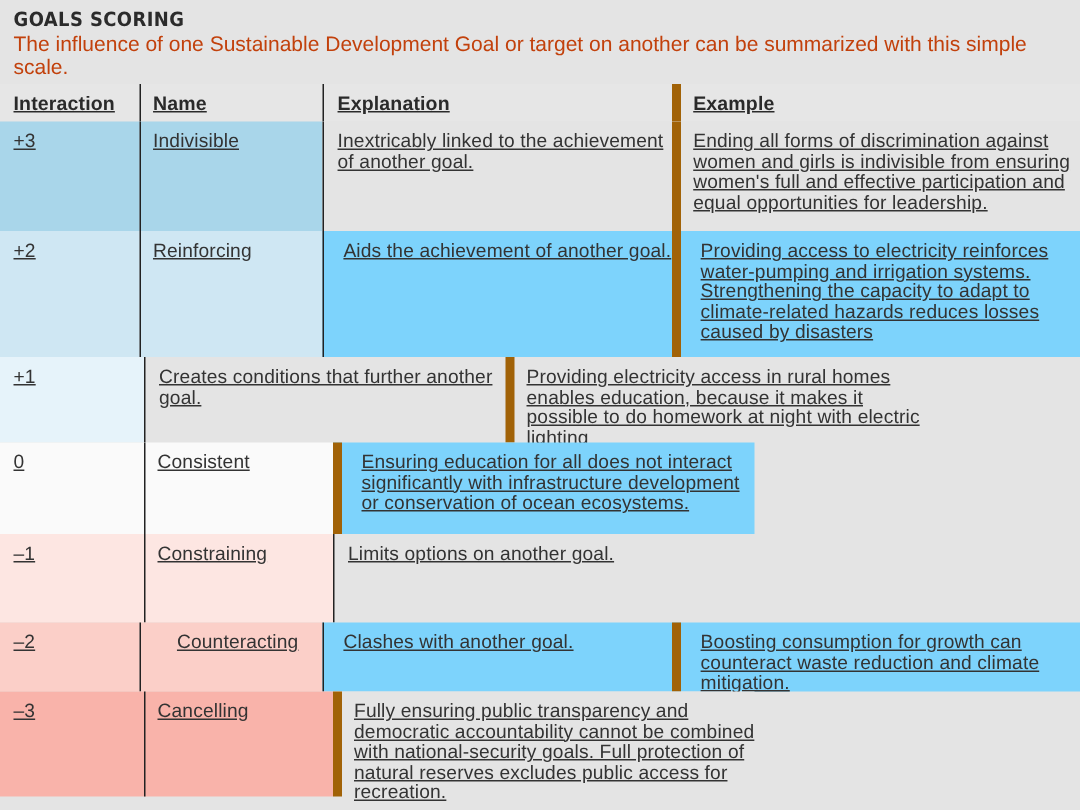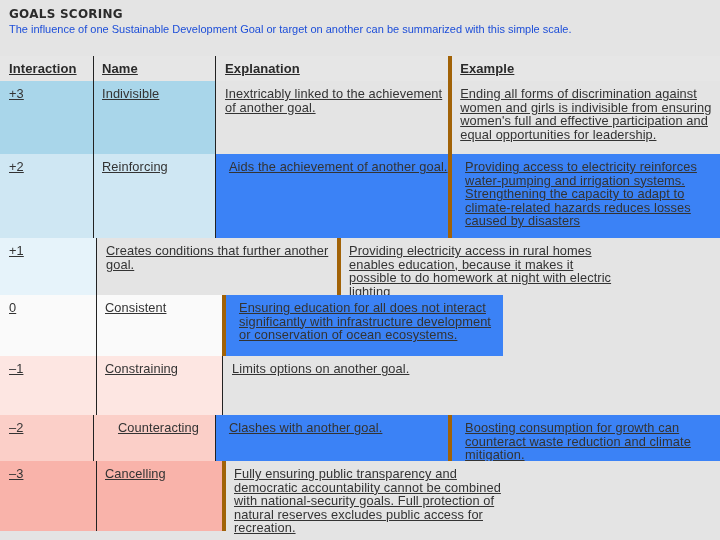--- a/index.html
+++ b/index.html
@@ -1,30 +1,30 @@
 <!DOCTYPE html>
 <html><head>
   <meta charset="utf-8">
   <style>
     * { box-sizing: border-box; margin: 0; padding: 0; }
     html, body { width: 720px; height: 540px; overflow: hidden; }
     body { background: #e4e4e4; font-family: "Liberation Sans", sans-serif; color: #222; position: relative; }
     .header { position: absolute; left: 9px; top: 6px; width: 705px; }
     .title { font-family: "DejaVu Sans", sans-serif; font-weight: bold; font-size: 13px; letter-spacing: 0.3px; color: #2b2b2b; transform: scaleX(0.92); transform-origin: left; }
-    .subtitle { font-size: 11px; line-height: 15px; color: #1d4ed8; margin-top: 1px; }
+    .subtitle { font-size: 14px; line-height: 15px; color: #c2410c; margin-top: 1px; }
     .table { position: absolute; left: 0; top: 56px; width: 720px; }
     .row { display: flex; width: 720px; }
     .cell { font-size: 12.8px; line-height: 13.5px; padding: 6px 0 0 8px; letter-spacing: 0.1px; color: #333; text-decoration: underline; }
     .c1 { width: 96px; padding-left: 9px; }
     .c2 { width: 126px; border-left: 1.5px solid #222; padding-left: 8px; }
     .c3 { width: 241px; border-left: 1.5px solid #222; padding-left: 9px; }
-    .c4 { width: 281px; border-left: 4px solid #a16207; padding-left: 8px; font-size: 12.8px; }
+    .c4 { width: 281px; border-left: 6px solid #a16207; padding-left: 8px; font-size: 12.8px; }
     .hdr .cell { font-weight: bold; font-size: 13px; padding-top: 6px; color: #2a2a2a; background: #e6e6e6; height: 25px; }
     .alt-gray { background: #e4e4e4; }
-    .alt-white { background: #3b82f6; padding-left: 13px; }
+    .alt-white { background: #7dd3fc; padding-left: 13px; }
   </style>
 </head>
 <body>
 
 <div class="header">
   <div class="title">GOALS SCORING</div>
   <div class="subtitle">The influence of one Sustainable Development Goal or target on another can be summarized with this simple scale.</div>
 </div>
 
 <div class="table">

